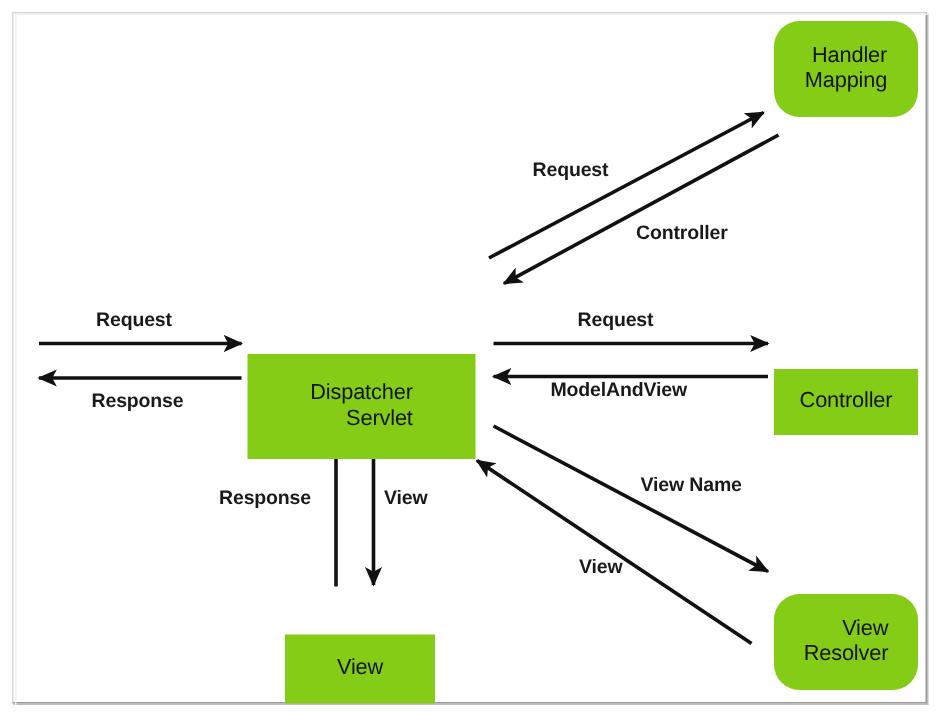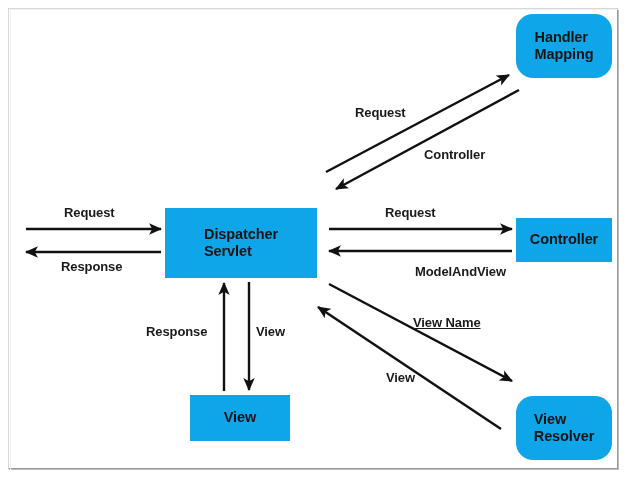--- a/index.html
+++ b/index.html
@@ -39,35 +39,35 @@
     height: 461px;
     box-sizing: border-box;
     border-left: 1px solid #f0f0f0;
     border-top: 1px solid #f0f0f0;
     pointer-events: none;
   }
 
   .node {
     position: absolute;
     box-sizing: border-box;
-    background: #0ea5e9;
+    background: #84cc16;
     color: #141414;
     display: flex;
     align-items: center;
     justify-content: center;
-    text-align: left;
-    font-weight: bold;
+    text-align: right;
+    font-weight: normal;
     font-size: 14.5px;
     line-height: 1.18;
     letter-spacing: -0.1px;
     white-space: pre-line;
     font-family: "Liberation Sans", sans-serif;
   }
   .node.rounded { border-radius: 17px; }
-  .node.sharp   { border-radius: 0; }
+  .node.sharp   { border-radius: 0; margin-top: 28px; }
 
   .edge-label {
     position: absolute;
     font-family: "Liberation Sans", sans-serif;
     font-size: 13px;
     font-weight: bold;
     color: #1a1a1a;
     letter-spacing: -0.1px;
     white-space: nowrap;
   }
@@ -128,22 +128,22 @@
   <div class="edge-label" style="left:64px; top:205px;">Request</div>
 
   <div class="edge-label" style="left:61px; top:259px;">Response</div>
 
   <div class="edge-label" style="left:355px; top:105px;">Request</div>
 
   <div class="edge-label" style="left:424px; top:147px;">Controller</div>
 
   <div class="edge-label" style="left:385px; top:205px;">Request</div>
 
-  <div class="edge-label" style="left:367px; top:264px;margin-left:48px;">ModelAndView</div>
+  <div class="edge-label" style="left:367px; top:252px;">ModelAndView</div>
 
-  <div class="edge-label" style="left:413px; top:315px;text-decoration:underline;">View Name</div>
+  <div class="edge-label" style="left:427px; top:315px;">View Name</div>
 
   <div class="edge-label" style="left:386px; top:370px;">View</div>
 
   <div class="edge-label" style="left:256px; top:324px;">View</div>
 
   <div class="edge-label" style="left:146px; top:324px;">Response</div>
 </div>
 
 </body></html>

